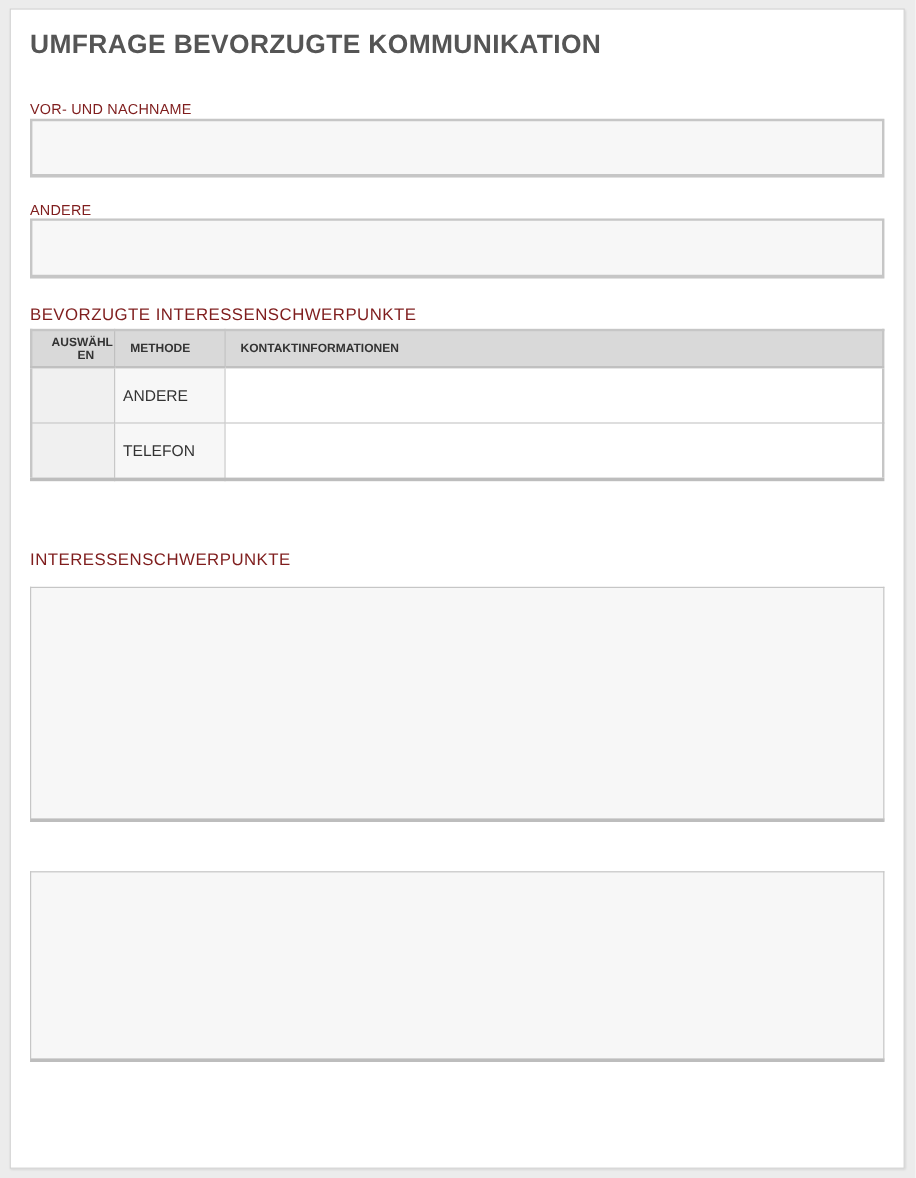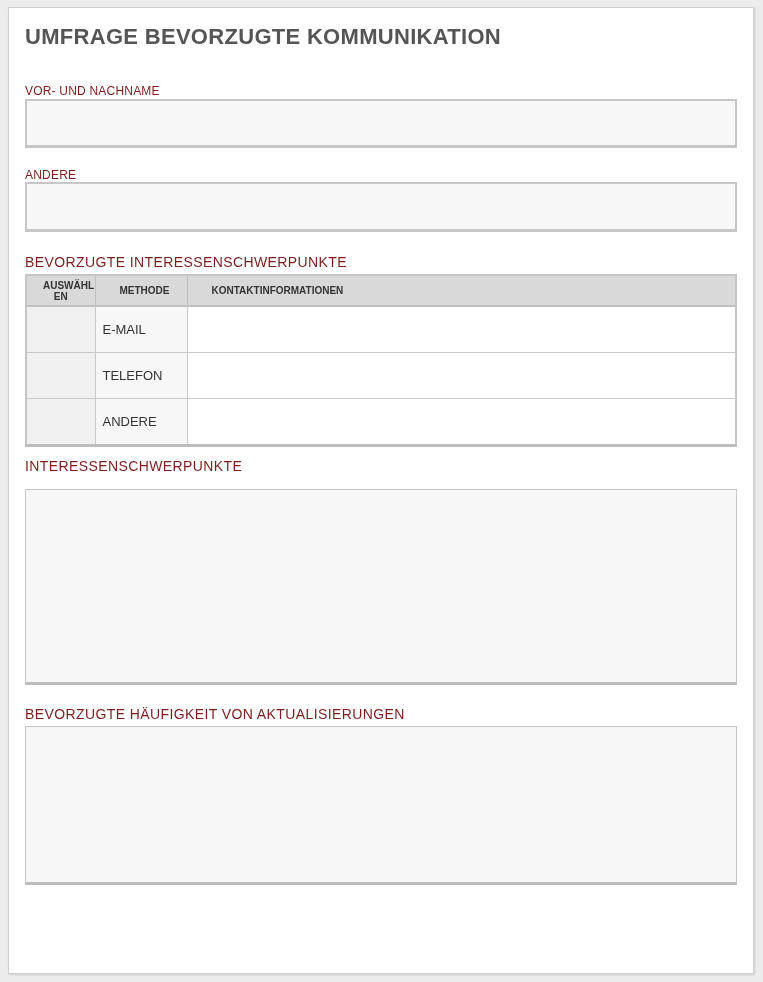--- a/index.html
+++ b/index.html
@@ -43,27 +43,27 @@
       position: absolute; left: 16px; top: 266px;
       width: 712px;
       border-collapse: collapse;
       table-layout: fixed;
       border: 2px solid #c6c6c6;
       border-bottom: 3px solid #bdbdbd;
     }
     table.methods th {
       background: #d9d9d9;
       font-size: 10px; font-weight: bold; color: #333;
-      text-align: left; padding: 0 24px;
+      text-align: left; padding: 0 13px;
       height: 29px;
       border: 1px solid #c0c0c0;
       border-bottom: 2px solid #c0c0c0;
       line-height: 11px;
     }
-    table.methods th.sel { text-align: center; padding: 0 16px; }
+    table.methods th.sel { text-align: right; padding: 0 16px; }
     table.methods td {
       height: 45px;
       border: 1px solid #c8c8c8;
       font-size: 13px; color: #333;
       padding: 0 7px;
     }
     td.sel-cell { background: #f0f0f0; }
     td.method-cell { background: #f7f7f7; }
     td.contact-cell { background: #ffffff; }
   </style>
@@ -90,34 +90,28 @@
     <thead>
       <tr>
         <th class="sel">AUSWÄHL EN</th>
         <th>METHODE</th>
         <th>KONTAKTINFORMATIONEN</th>
       </tr>
     </thead>
     <tbody>
       <tr>
         <td class="sel-cell"></td>
-        <td class="method-cell">E-MAIL</td>
+        <td class="method-cell">ANDERE</td>
         <td class="contact-cell"></td>
       </tr>
       <tr>
         <td class="sel-cell"></td>
         <td class="method-cell">TELEFON</td>
-        <td class="contact-cell"></td>
-      </tr>
-      <tr>
-        <td class="sel-cell"></td>
-        <td class="method-cell">ANDERE</td>
         <td class="contact-cell"></td>
       </tr>
     </tbody>
   </table>
 
   <div class="label section" style="top:450px;">INTERESSENSCHWERPUNKTE</div>
   <div class="field area" style="top:481px; height:196px;"></div>
 
-  <div class="label section" style="top:698px;">BEVORZUGTE HÄUFIGKEIT VON AKTUALISIERUNGEN</div>
   <div class="field area" style="top:718px; height:159px;"></div>
 </div>
 
 </body></html>

